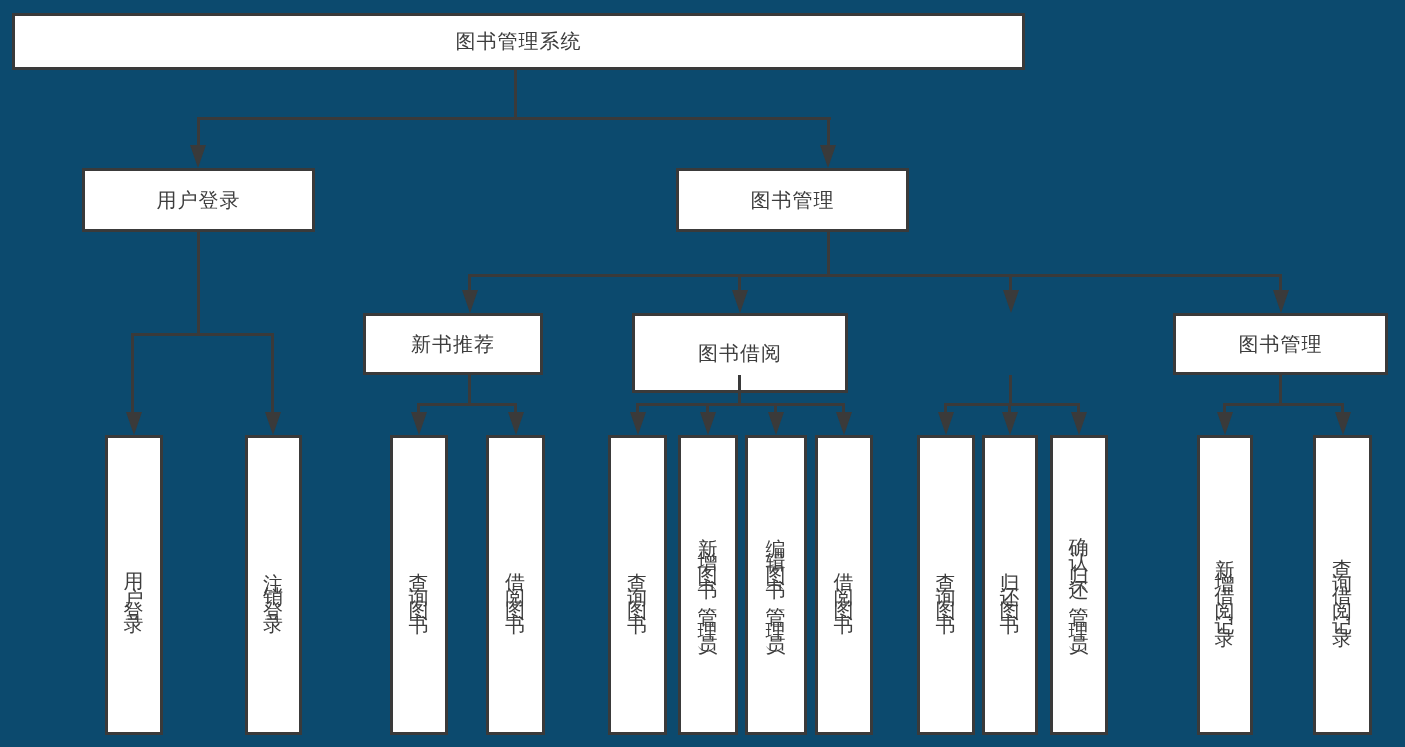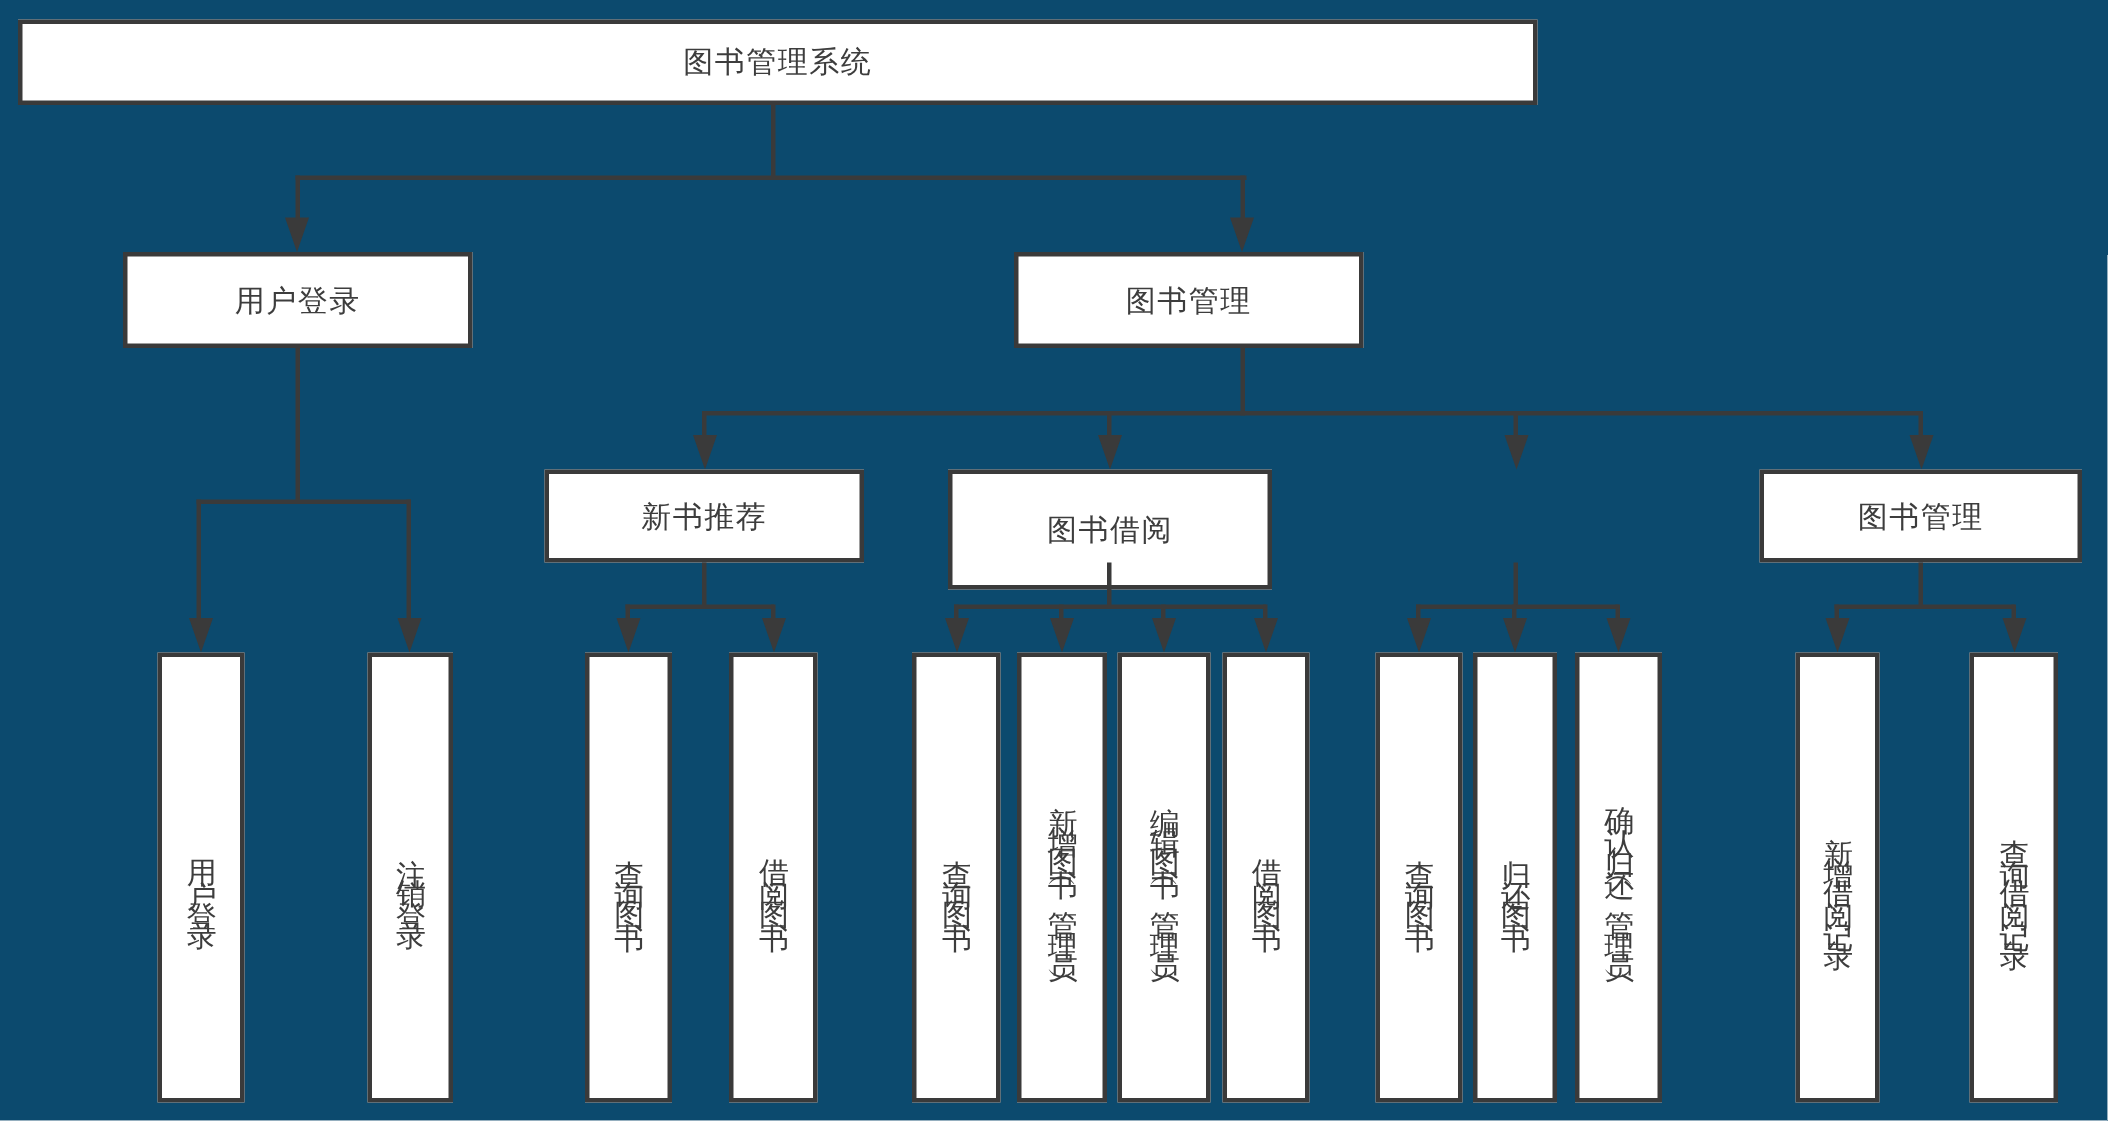--- a/index.html
+++ b/index.html
@@ -63,21 +63,21 @@
   <div class="hline" style="left:470px;top:274px;width:812px"></div>
   <div class="vline" style="left:468px;top:274px;height:20px"></div>
   <div class="arrow" style="left:462px;top:290px"></div>
   <div class="vline" style="left:738px;top:274px;height:20px"></div>
   <div class="arrow" style="left:732px;top:290px"></div>
   <div class="vline" style="left:1009px;top:274px;height:20px"></div>
   <div class="arrow" style="left:1003px;top:290px"></div>
   <div class="vline" style="left:1279px;top:274px;height:20px"></div>
   <div class="arrow" style="left:1273px;top:290px"></div>
 
-  <div class="box" style="left:363px;top:313px;width:213px;height:62px">
+  <div class="box" style="left:363px;top:313px;width:180px;height:62px">
     <span class="hlabel">新书推荐</span>
   </div>
   <div class="box" style="left:632px;top:313px;width:216px;height:80px">
     <span class="hlabel">图书借阅</span>
   </div>
   <div class="box" style="left:1173px;top:313px;width:215px;height:62px">
     <span class="hlabel">图书管理</span>
   </div>
 
   <div class="vline" style="left:468px;top:375px;height:30px"></div>

